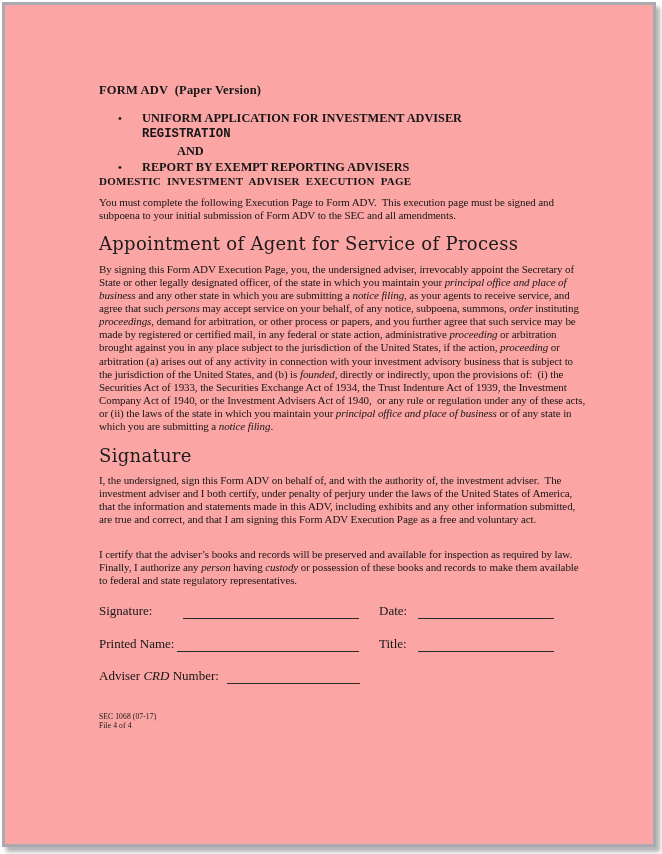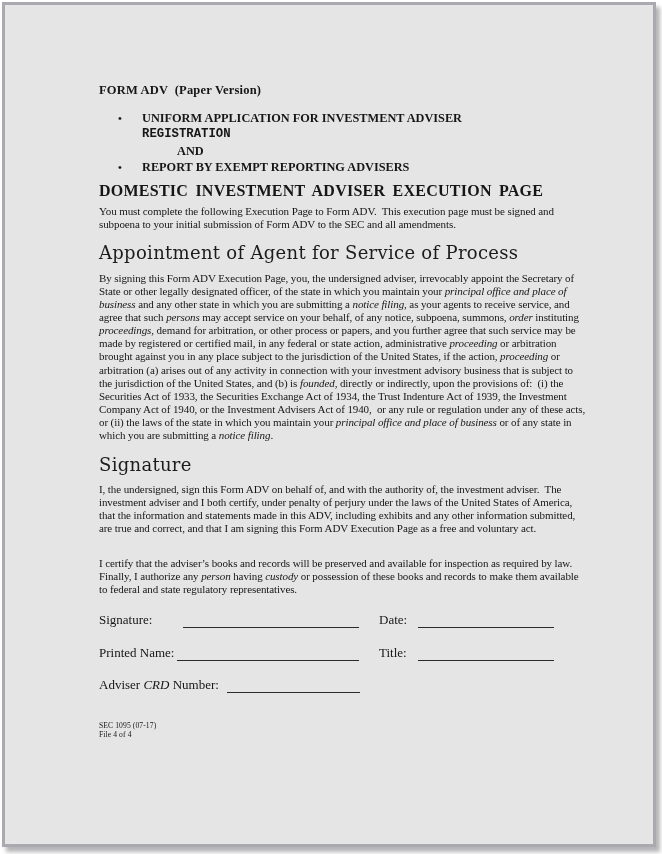--- a/index.html
+++ b/index.html
@@ -9,21 +9,21 @@
     height: 854px;
     background: #ffffff;
     font-family: "Liberation Serif", serif;
   }
   .sheet {
     position: absolute;
     left: 2px;
     top: 2px;
     width: 648px;
     height: 839px;
-    background: #e5e5e5;
+    background: #fca5a5;
     border: 3px solid #a9a9af;
     box-shadow: 4px 5px 4px rgba(120,120,125,0.55);
   }
   .content {
     position: absolute;
     left: 94px;
     top: 78px;
     width: 488px;
     color: #161616;
   }
@@ -35,22 +35,21 @@
     letter-spacing: 0.2px;
     line-height: 15px;
   }
   .bullets { margin-top: 12px; font-weight: bold; font-size: 12.3px; line-height: 16.3px; }
   .bullet-row { display: flex; }
   .bullet-dot { width: 24px; padding-left: 19px; box-sizing: content-box; font-size: 11px; }
   .bullet-cont { padding-left: 43px; font-family: Liberation Mono, monospace; }
   .bullet-and { padding-left: 78px; }
 
   .domestic-heading {
-    margin-top: 9px;
-    font-size: 16px;
+    font-size: 11px;
     font-weight: bold;
     letter-spacing: 0.25px;
     word-spacing: 3px;
     line-height: 13px;
   }
   .body-par {
     font-size: 11px;
     line-height: 13.15px;
     letter-spacing: -0.1px;
   }
@@ -154,18 +153,18 @@
       <span class="flabel w-title-label">Title:</span>
       <span class="bline w-title-line"></span>
     </div>
 
     <div class="field-row row-3">
       <span class="flabel w-crd-label"><span>Adviser </span><span class="it">CRD</span><span> Number:</span></span>
       <span class="bline w-crd-line"></span>
     </div>
 
     <div class="footer">
-      <div>SEC 1095 (07-17)</div>
+      <div>SEC 1068 (07-17)</div>
       <div>File 4 of 4</div>
     </div>
 
   </div>
 </div>
 
 </body></html>

